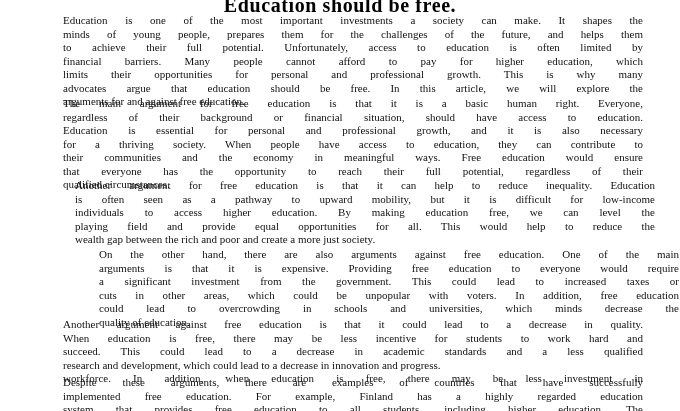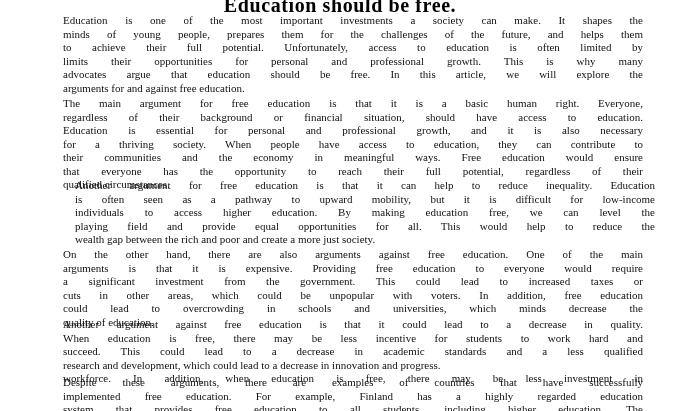--- a/index.html
+++ b/index.html
@@ -59,20 +59,21 @@
 <body>
 
 <div class="page">
 
   <div class="title">Education should be free.</div>
 
   <div class="para" style="top:14px;">
     <span class="line">Education is one of the most important investments a society can make. It shapes the</span>
     <span class="line">minds of young people, prepares them for the challenges of the future, and helps them</span>
     <span class="line">to achieve their full potential. Unfortunately, access to education is often limited by</span>
+    <span class="line">financial barriers. Many people cannot afford to pay for higher education, which</span>
     <span class="line">limits their opportunities for personal and professional growth. This is why many</span>
     <span class="line">advocates argue that education should be free. In this article, we will explore the</span>
     <span class="line last">arguments for and against free education.</span>
   </div>
 
   <div class="para" style="top:97px;">
     <span class="line">The main argument for free education is that it is a basic human right. Everyone,</span>
     <span class="line">regardless of their background or financial situation, should have access to education.</span>
     <span class="line">Education is essential for personal and professional growth, and it is also necessary</span>
     <span class="line">for a thriving society. When people have access to education, they can contribute to</span>
@@ -82,21 +83,21 @@
   </div>
 
   <div class="para" style="top:179px;margin-left:12px;">
     <span class="line">Another argument for free education is that it can help to reduce inequality. Education</span>
     <span class="line">is often seen as a pathway to upward mobility, but it is difficult for low-income</span>
     <span class="line">individuals to access higher education. By making education free, we can level the</span>
     <span class="line">playing field and provide equal opportunities for all. This would help to reduce the</span>
     <span class="line last">wealth gap between the rich and poor and create a more just society.</span>
   </div>
 
-  <div class="para" style="top:248px;">
+  <div class="para" style="top:248px;margin-left:36px;">
     <span class="line">On the other hand, there are also arguments against free education. One of the main</span>
     <span class="line">arguments is that it is expensive. Providing free education to everyone would require</span>
     <span class="line">a significant investment from the government. This could lead to increased taxes or</span>
     <span class="line">cuts in other areas, which could be unpopular with voters. In addition, free education</span>
     <span class="line">could lead to overcrowding in schools and universities, which minds decrease the</span>
     <span class="line last">quality of education.</span>
   </div>
 
   <div class="para" style="top:318px;">
     <span class="line">Another argument against free education is that it could lead to a decrease in quality.</span>

